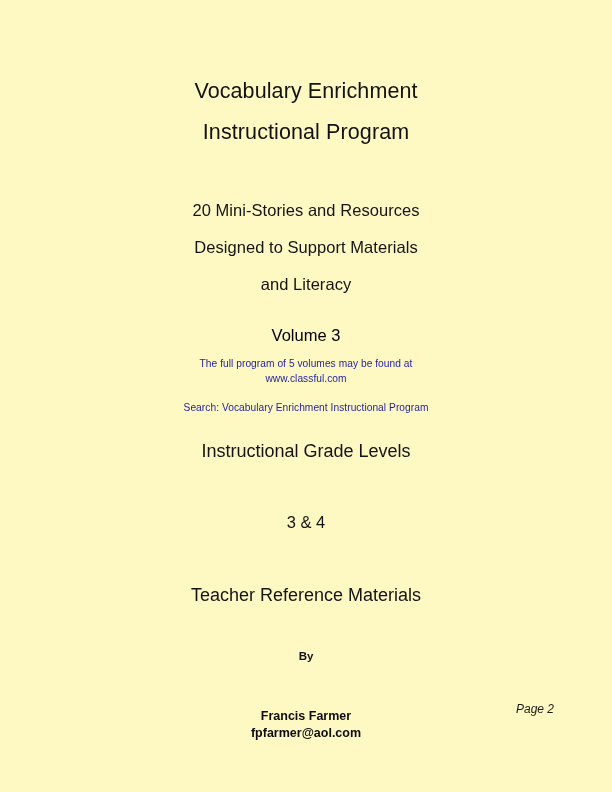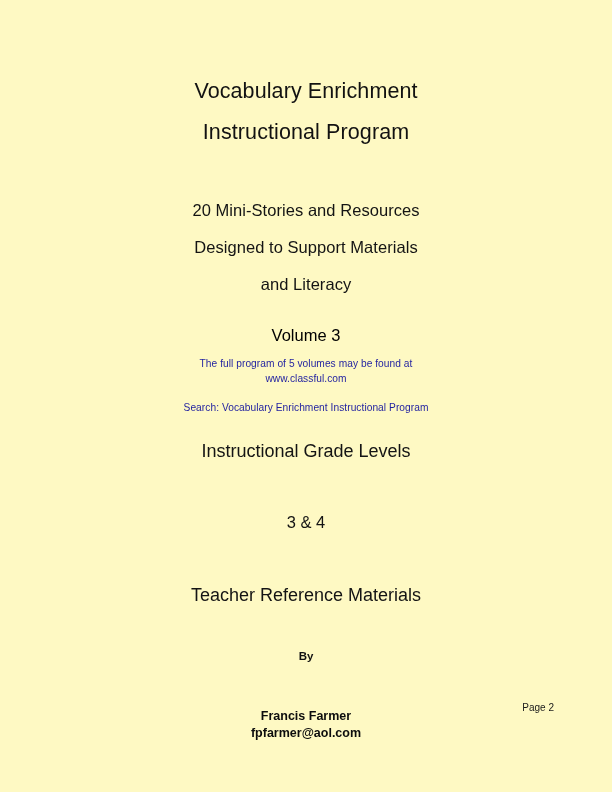--- a/index.html
+++ b/index.html
@@ -114,24 +114,25 @@
     font-size: 12.5px;
     font-weight: 700;
     color: #0d0d0d;
   }
 
   
   #page-number {
     position: absolute;
     top: 702px;
     right: 58px;
-    font-size: 10px;
+    font-size: 12px;
     font-weight: 400;
     color: #1a1a1a;
     white-space: nowrap;
+    font-style: italic;
   }
 </style>
 </head>
 <body>
 
 <div class="page">
 
   <div class="line title-line" id="title-line-1">Vocabulary Enrichment</div>
   <div class="line title-line" id="title-line-2">Instructional Program</div>
 

